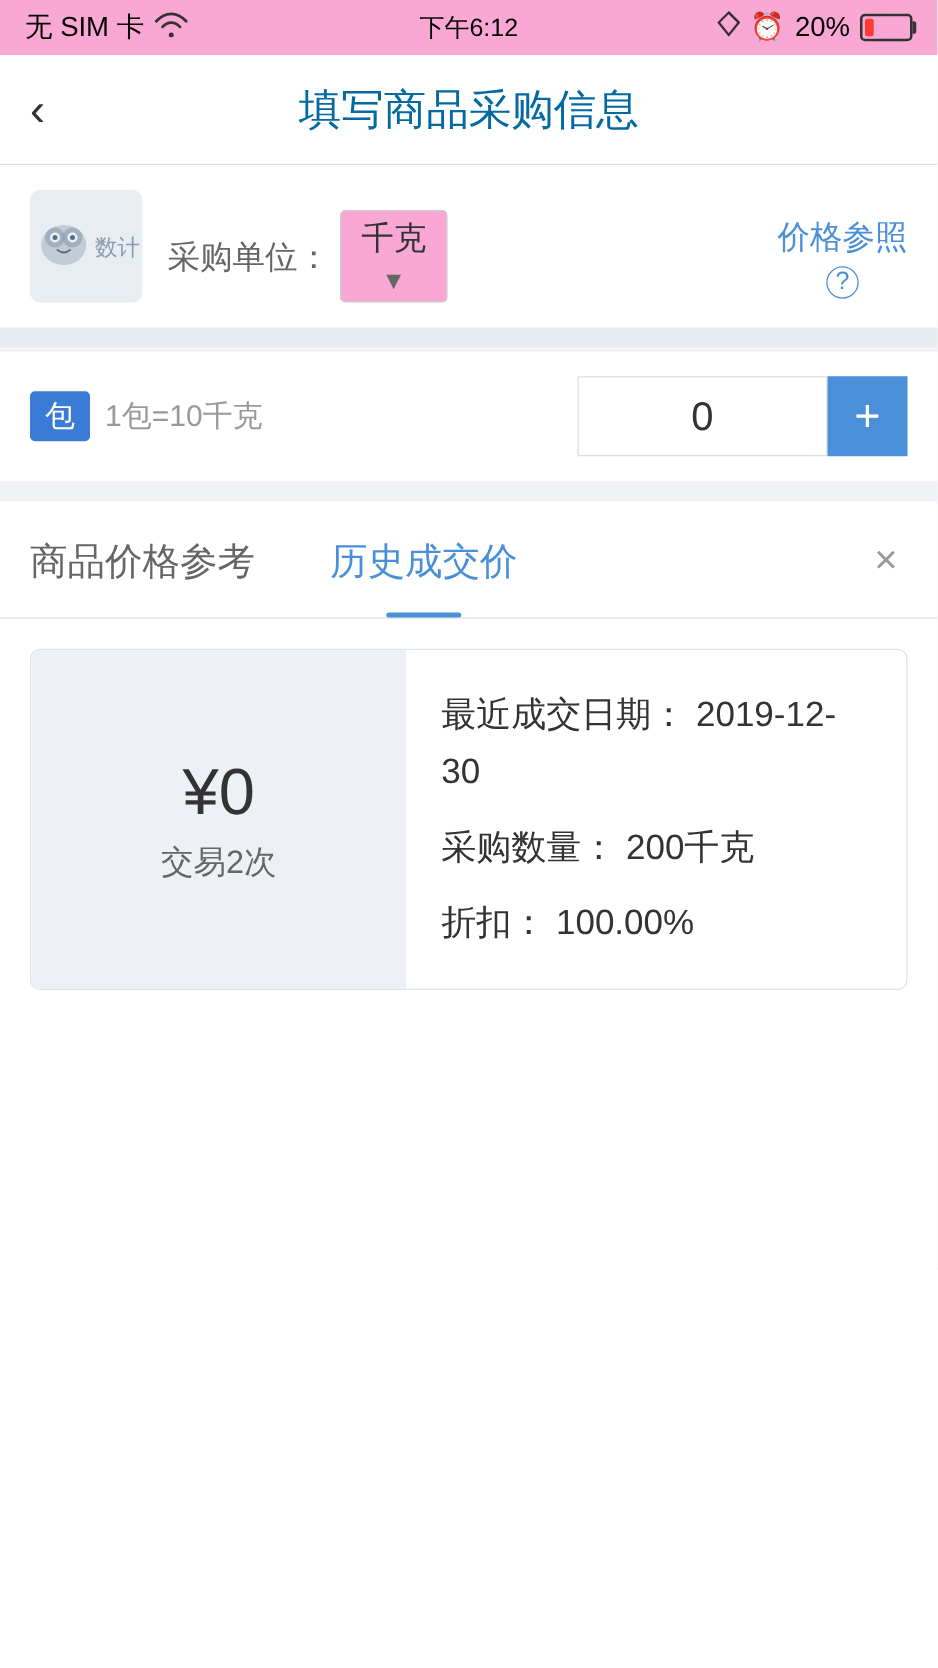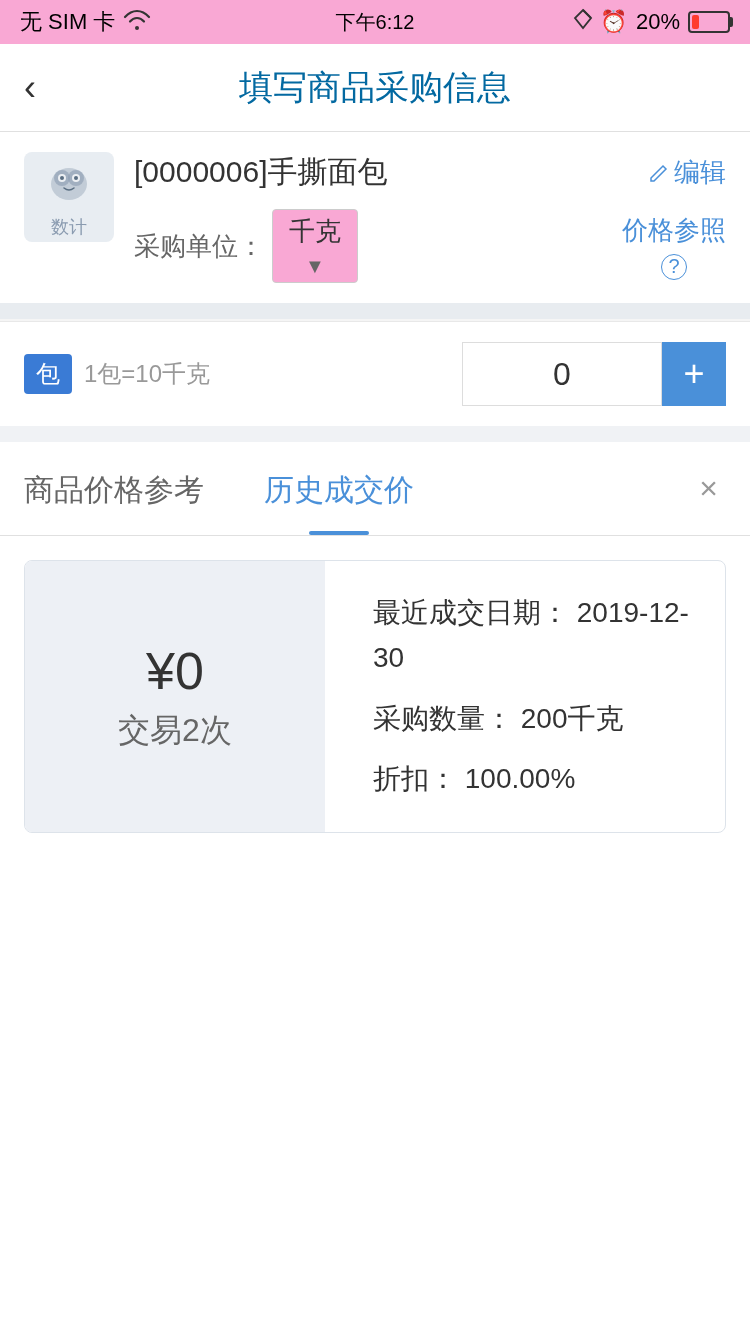--- a/index.html
+++ b/index.html
@@ -109,21 +109,21 @@
       height: 90px;
       background: #e8edf2;
       border-radius: 8px;
       display: flex;
       align-items: center;
       justify-content: center;
       flex-shrink: 0;
     }
     .product-thumb-inner {
       display: flex;
-      flex-direction: column;
+      flex-direction: row;
       align-items: center;
       justify-content: center;
     }
     .owl-icon {
       font-size: 30px;
       color: #8a9bb0;
     }
     .product-info {
       flex: 1;
     }
@@ -302,32 +302,31 @@
       justify-content: center;
       padding: 40px 20px;
       flex-shrink: 0;
     }
     .price-value {
       font-size: 52px;
       font-weight: 500;
       color: #333;
     }
     .price-times {
-      font-size: 32px;
+      font-size: 26px;
       color: #666;
       margin-top: 8px;
     }
     .price-card-right {
       flex: 1;
       padding: 30px 28px;
       display: flex;
       flex-direction: column;
       justify-content: center;
       gap: 16px;
-      margin-left: 20px;
     }
     .detail-row {
       font-size: 28px;
       color: #333;
       line-height: 1.6;
     }
 
     
     .main-content {
       background: #fff;
@@ -382,29 +381,20 @@
             <circle cx="32" cy="22" r="4" fill="#fff" opacity="0.8"></circle>
             <circle cx="18" cy="22" r="2" fill="#5a6e82"></circle>
             <circle cx="32" cy="22" r="2" fill="#5a6e82"></circle>
             <path d="M20 32 Q25 36 30 32" stroke="#5a6e82" stroke-width="1.5" fill="none" stroke-linecap="round"></path>
           </svg>
         </span>
         <span style="font-size:18px;color:#8a9bb0;margin-top:2px">数计</span>
       </div>
     </div>
     <div class="product-info">
-      <div class="product-name-row">
-        <span class="product-name">[0000006]手撕面包</span>
-        <span class="edit-btn">
-          <svg width="22" height="22" viewBox="0 0 22 22" fill="none">
-            <path d="M3 16L15 4L18 7L6 19H3V16Z" stroke="#4a90d9" stroke-width="1.5" fill="none"></path>
-          </svg>
-          <span>编辑</span>
-        </span>
-      </div>
       <div class="unit-row">
         <div style="display:flex;align-items:center;gap:8px">
           <span class="unit-label">采购单位：</span>
           <div class="unit-select">
             <span>千克</span>
             <span style="font-size:20px;color:#666">▼</span>
           </div>
         </div>
         <div class="price-ref-btn">
           <span>价格参照</span>

